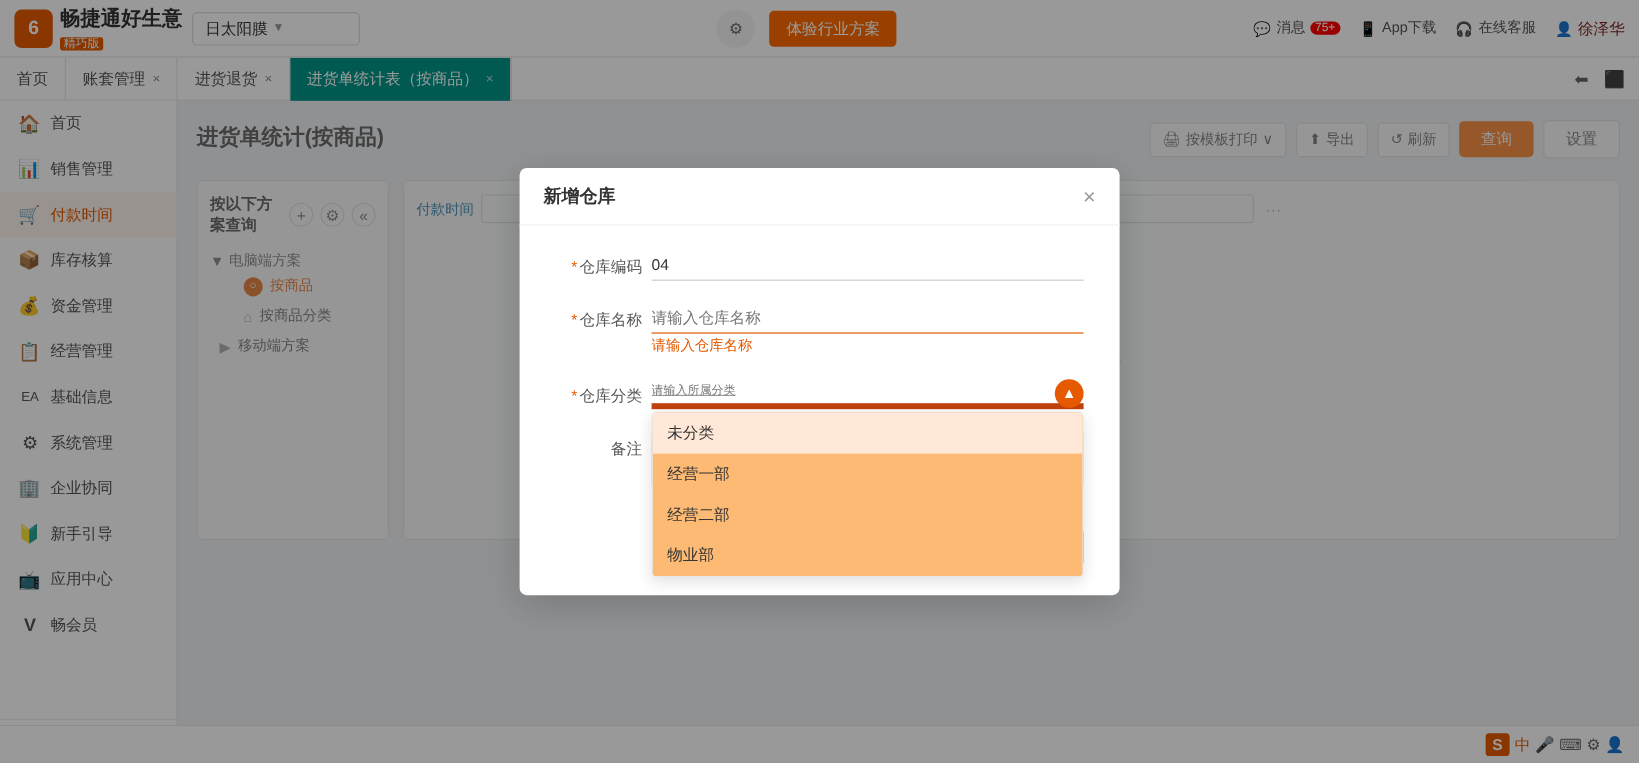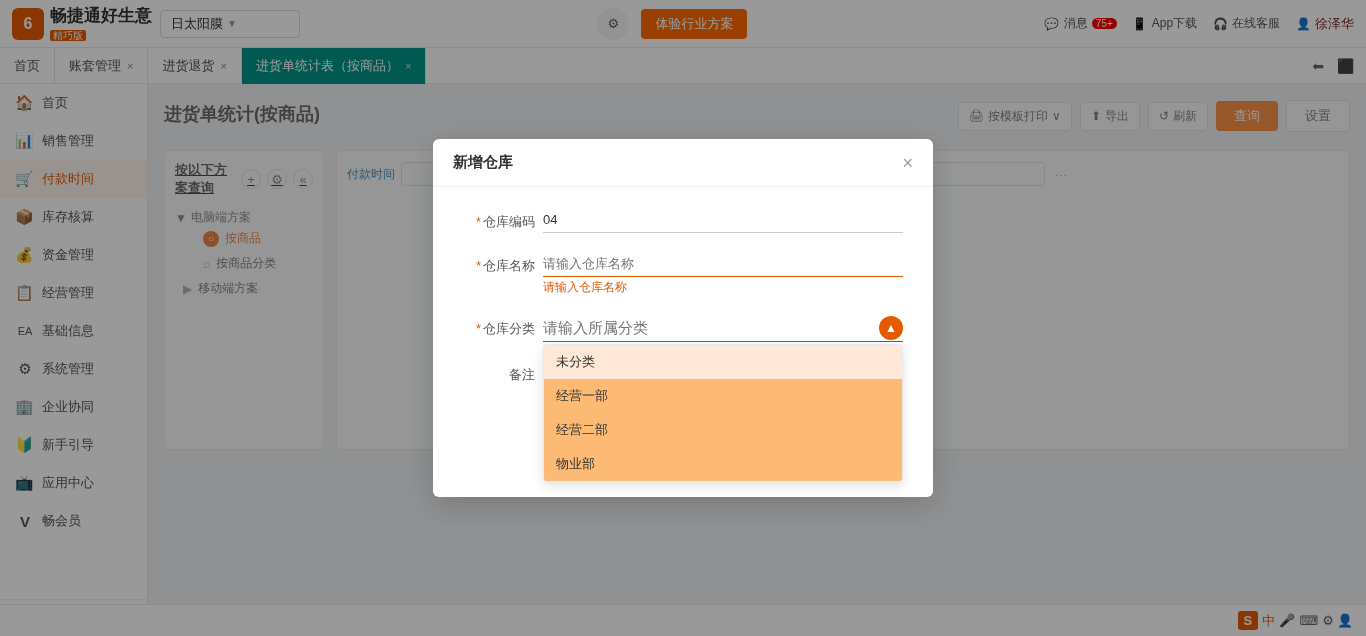--- a/index.html
+++ b/index.html
@@ -148,21 +148,21 @@
     }
     .query-btn {
       background: #ff6a00; color: #fff; border: none;
       padding: 6px 18px; border-radius: 4px; cursor: pointer; font-size: 13px;
     }
     .settings-btn {
       background: #fff; color: #555; border: 1px solid #ddd;
       padding: 6px 18px; border-radius: 4px; cursor: pointer; font-size: 13px;
     }
     .filter-title {
-      display: flex; align-items: center; gap: 8px; margin-bottom: 8px; text-decoration: underline;
+      display: flex; align-items: center; gap: 8px; margin-bottom: 8px;
     }
     .filter-title span { font-size: 13px; color: #333; font-weight: bold; }
     .filter-actions {
       display: flex; align-items: center; gap: 6px;
     }
     .filter-action-btn {
       width: 20px; height: 20px; border-radius: 50%;
       display: flex; align-items: center; justify-content: center;
       cursor: pointer; font-size: 13px; border: 1px solid #ddd; color: #666;
     }
@@ -231,23 +231,23 @@
     }
     .form-input {
       width: 100%; border: none; border-bottom: 1px solid #ccc;
       padding: 5px 0; font-size: 13px; outline: none; color: #333;
     }
     .form-input.error { border-bottom-color: #e55a00; }
     .error-msg { color: #e55a00; font-size: 12px; margin-top: 2px; }
 
     .select-wrapper { position: relative; }
     .select-input {
-      width: 100%; border: none; border-bottom: 1px solid #c2410c;
-      padding: 5px 24px 5px 0; font-size: 15px; outline: none; color: #999;
-      cursor: pointer; background: #fff;
+      width: 100%; border: none; border-bottom: 5px solid #c2410c;
+      padding: 5px 24px 5px 0; font-size: 10px; outline: none; color: #999;
+      cursor: pointer; background: #fff; text-decoration: underline;
     }
     .select-arrow {
       position: absolute; right: 0; top: 50%; transform: translateY(-50%);
       width: 24px; height: 24px; background: #e55a00; border-radius: 50%;
       display: flex; align-items: center; justify-content: center; cursor: pointer;
       color: #fff; font-size: 12px;
     }
     .dropdown-list {
       position: absolute; top: 100%; left: 0; right: 0;
       background: #fdba74; border: 1px solid #e8e8e8;

